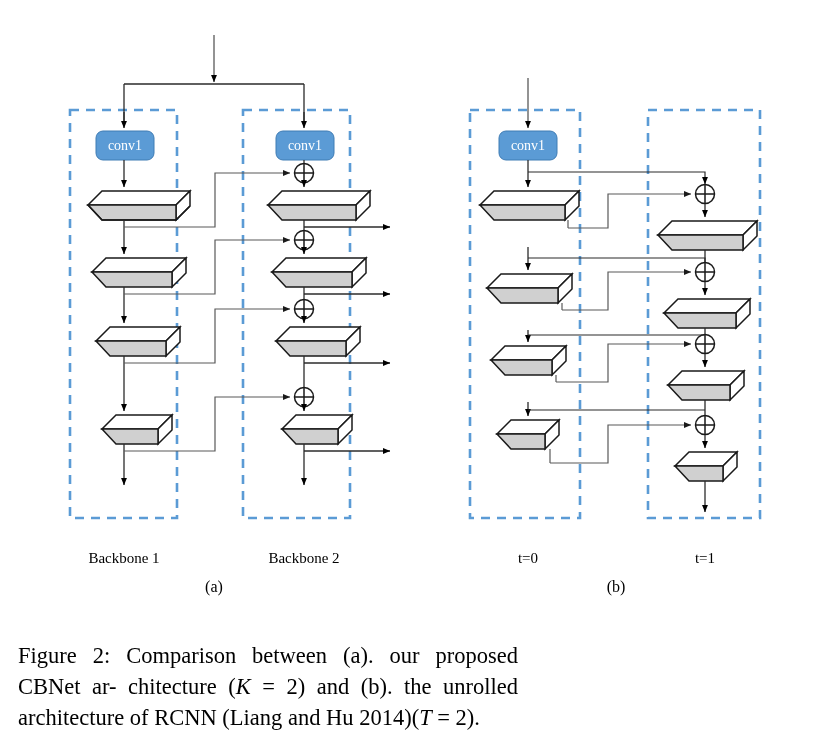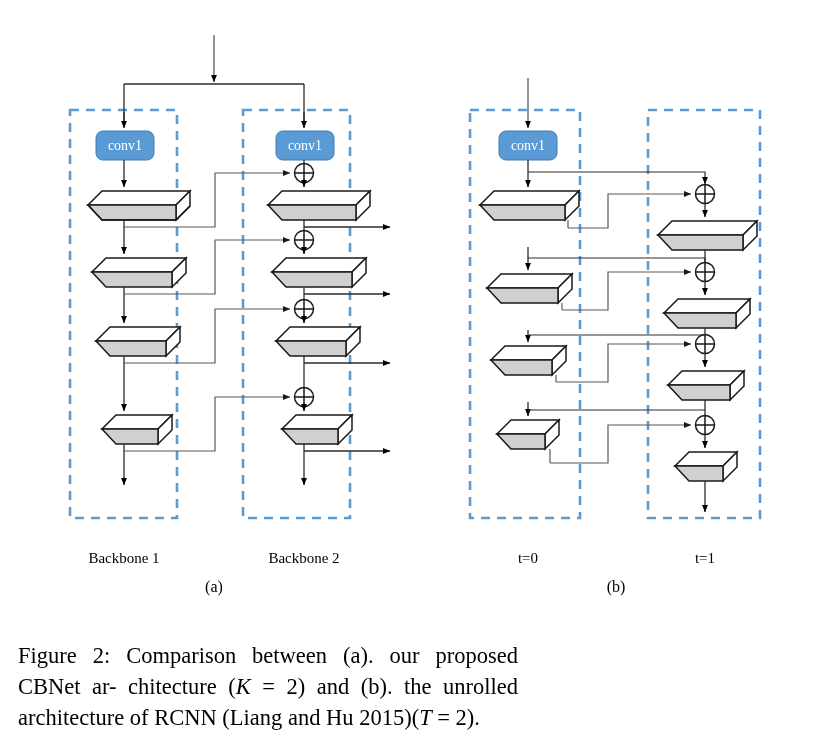--- a/index.html
+++ b/index.html
@@ -244,16 +244,16 @@
 
       <text class="panel-label" x="528" y="563" text-anchor="middle">t=0</text>
       <text class="panel-label" x="705" y="563" text-anchor="middle">t=1</text>
       <text class="sub-label" x="616" y="592" text-anchor="middle">(b)</text>
     </g>
   </svg>
 
   <div class="fig-caption">
     <span>Figure 2: Comparison between (a). our proposed CBNet ar-</span>
     <span>chitecture (</span><span class="it">K</span><span> = 2) and (b). the unrolled architecture of</span>
-    <span>RCNN (Liang and Hu 2015)(</span><span class="it">T</span><span> = 2).</span>
+    <span>RCNN (Liang and Hu 2014)(</span><span class="it">T</span><span> = 2).</span>
   </div>
 
 </div>
 
 </body></html>

